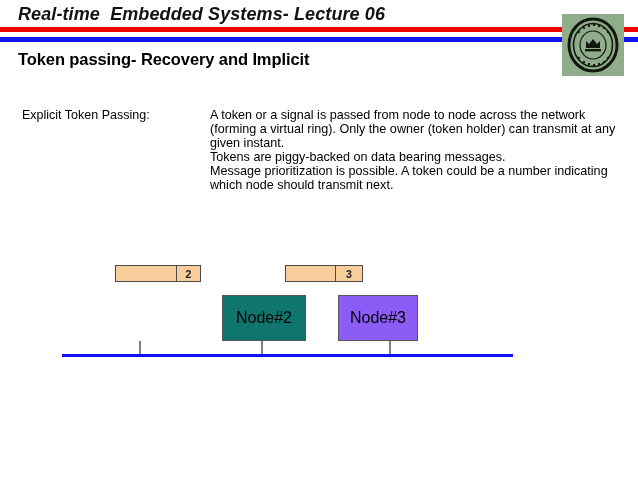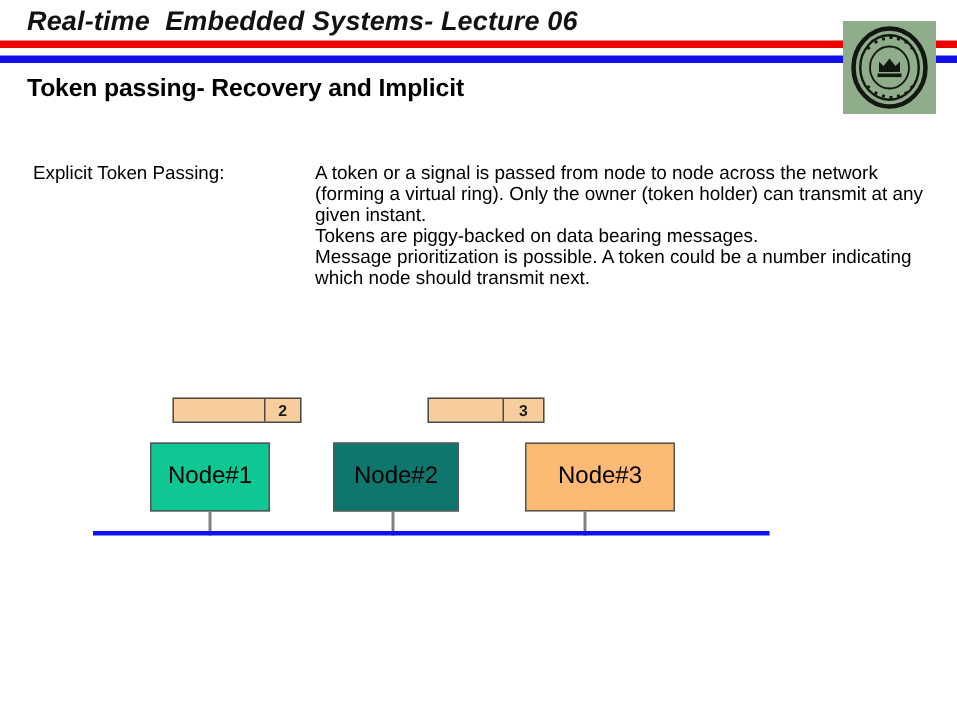--- a/index.html
+++ b/index.html
@@ -205,23 +205,22 @@
 
   <div class="diagram" id="diagram-layer">
       <div class="token" style="left: 115px; top: 265px; width: 86px; background: rgb(248, 205, 156);">
         <div class="seg-main"></div>
         <div class="seg-id" style="width: 17px;">2</div>
       </div>
       <div class="token" style="left: 285px; top: 265px; width: 78px; background: rgb(248, 205, 156);">
         <div class="seg-main"></div>
         <div class="seg-id" style="width: 20px;">3</div>
       </div>
-      <div class="node" style="left: 100px; top: 295px; width: 80px; height: 46px; background: rgb(15, 199, 148);">Node#1</div>
       <div class="stub" style="left: 139px; top: 341px; height: 16px;"></div>
       <div class="node" style="left: 222px; top: 295px; width: 84px; height: 46px; background: #0f766e;">Node#2</div>
       <div class="stub" style="left: 261px; top: 341px; height: 16px;"></div>
-      <div class="node" style="left: 350px; top: 295px; width: 100px; height: 46px; background: #fdba74;">Node#3</div>
+      <div class="node" style="left: 338px; top: 295px; width: 80px; height: 46px; background: #8b5cf6;">Node#3</div>
       <div class="stub" style="left: 389px; top: 341px; height: 16px;"></div>
       <div class="bus" style="left: 62px; top: 354px; width: 451px; background: rgb(17, 17, 238);"></div>
     </div>
 
 
 </div>
 
 </body></html>

